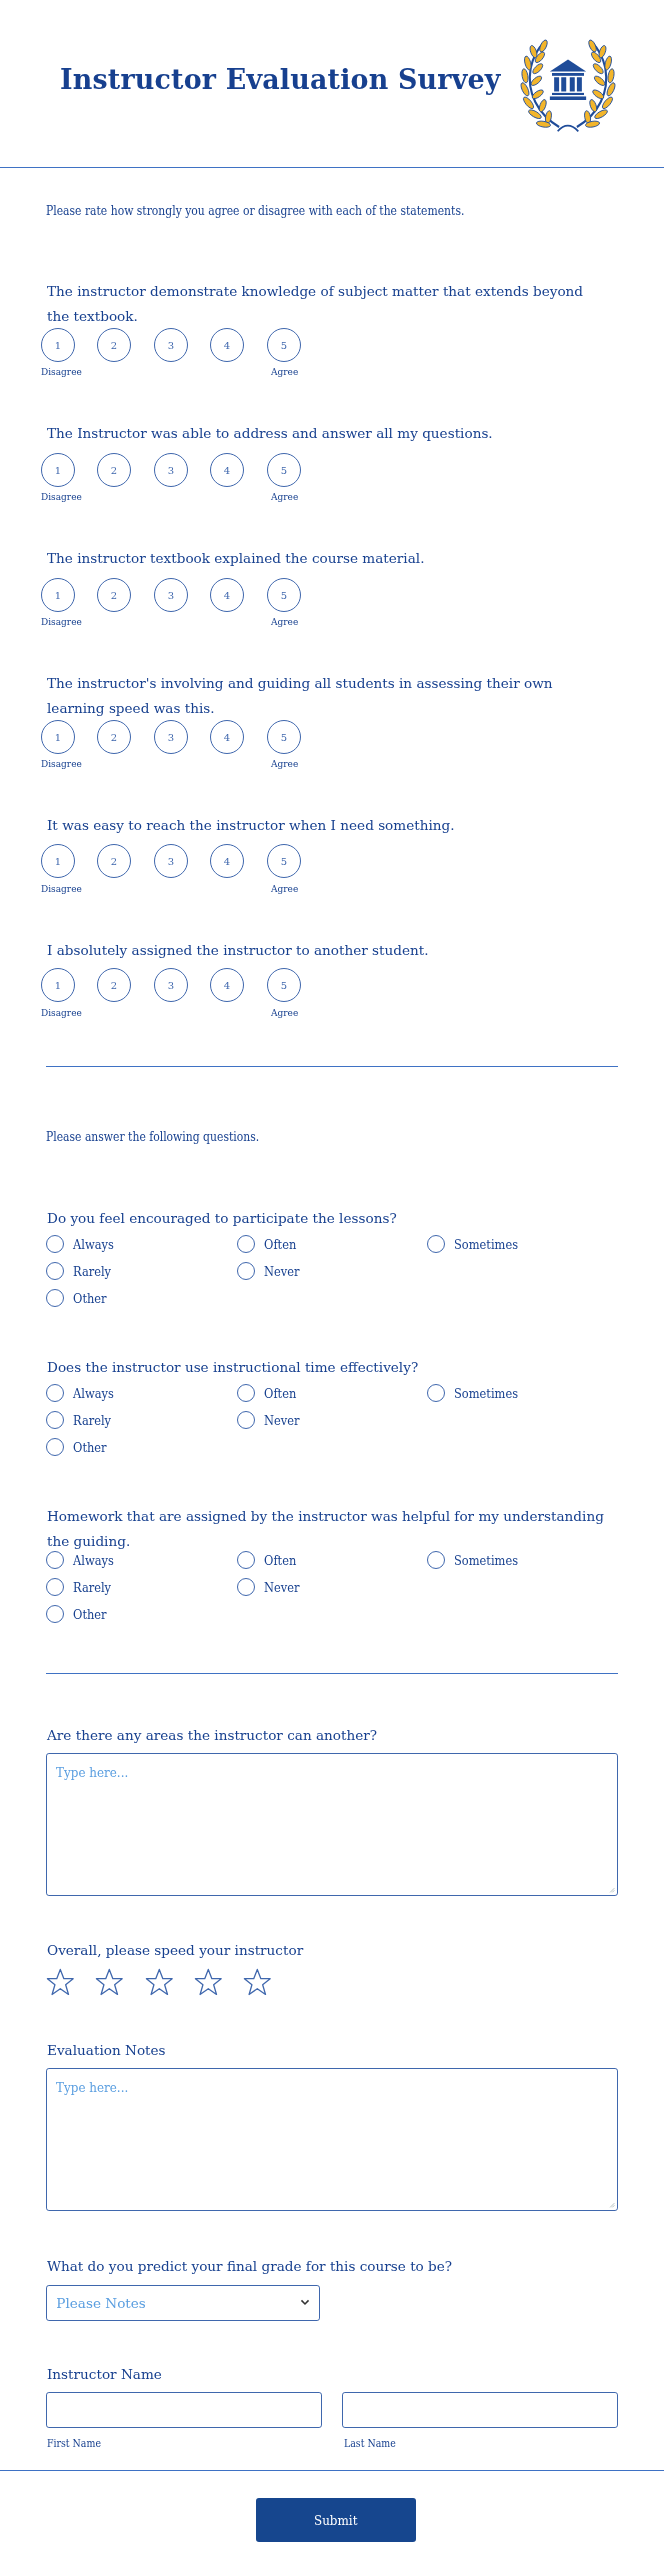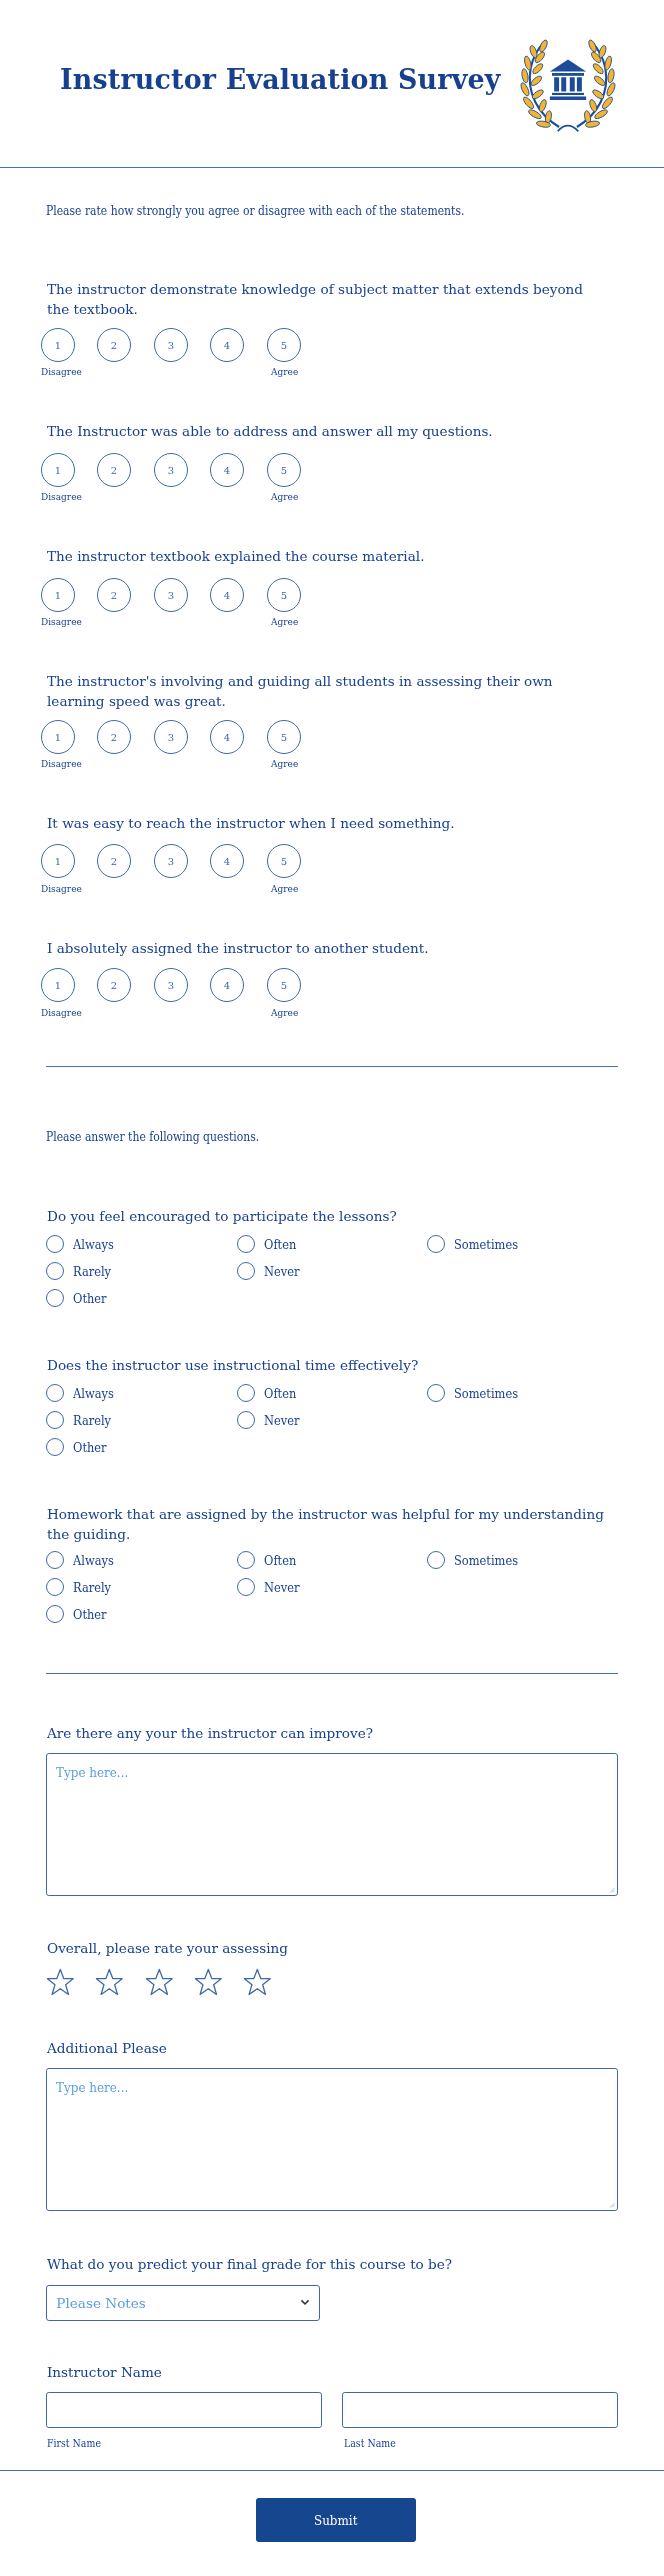--- a/index.html
+++ b/index.html
@@ -6,21 +6,21 @@
   html, body { width: 664px; background: #ffffff; }
   body { font-family: "DejaVu Serif", "Liberation Serif", serif; color: #1a4590; position: relative; height: 2576px; overflow: hidden; }
 
   
   .header { position: absolute; left: 0; top: 0; width: 664px; height: 168px; border-bottom: 1.4px solid #3f72c4; }
   .title { position: absolute; left: 60px; top: 63px; font-family: "DejaVu Serif", serif; font-weight: bold; font-size: 28px; color: #17408f; letter-spacing: 0.2px; transform: scaleX(0.96); transform-origin: left center; white-space: nowrap; }
   .logo { position: absolute; left: 516px; top: 36px; width: 104px; height: 96px; }
 
   .intro { position: absolute; left: 46px; font-size: 12px; color: #17408f; transform: scaleX(0.9); transform-origin: left center; white-space: nowrap; }
 
-  .q-label { position: absolute; left: 47px; width: 557px; font-size: 13.6px; line-height: 20px; color: #17408f; transform-origin: left top; }
+  .q-label { position: absolute; left: 47px; width: 557px; font-size: 13.6px; line-height: 25px; color: #17408f; transform-origin: left top; }
 
   .scale-row { position: absolute; left: 41px; height: 36px; width: 286px; }
   .scale-circle { position: absolute; top: 0; width: 34px; height: 34px; border: 1.1px solid #3f67ad; border-radius: 50%; display: flex; align-items: center; justify-content: center; font-size: 10px; color: #3f67ad; background: #fff; }
   .scale-low, .scale-high { position: absolute; font-size: 10px; color: #17408f; white-space: nowrap; transform: scaleX(0.9); transform-origin: left top; }
 
   .divider { position: absolute; left: 46px; width: 572px; height: 1.4px; background: #3f72c4; }
   .divider-full { position: absolute; left: 0; width: 664px; height: 1.4px; background: #3f72c4; }
 
   .mc-grid { position: absolute; left: 46px; width: 557px; }
   .mc-opt { position: absolute; display: flex; align-items: center; height: 18.6px; }
@@ -129,21 +129,21 @@
 <div class="scale-row" style="top:578px">
   <div class="scale-circle" style="left:0">1</div>
   <div class="scale-circle" style="left:56px">2</div>
   <div class="scale-circle" style="left:113px">3</div>
   <div class="scale-circle" style="left:169px">4</div>
   <div class="scale-circle" style="left:226px">5</div>
 </div>
 <div class="scale-low" style="left:41px;top:616px">Disagree</div>
 <div class="scale-high" style="left:271px;top:616px">Agree</div>
 
-<div class="q-label" style="top:671px">The instructor's involving and guiding all students in assessing their own learning speed was great.</div>
+<div class="q-label" style="top:671px">The instructor's involving and guiding all students in assessing their own learning speed was this.</div>
 <div class="scale-row" style="top:720px">
   <div class="scale-circle" style="left:0">1</div>
   <div class="scale-circle" style="left:56px">2</div>
   <div class="scale-circle" style="left:113px">3</div>
   <div class="scale-circle" style="left:169px">4</div>
   <div class="scale-circle" style="left:226px">5</div>
 </div>
 <div class="scale-low" style="left:41px;top:758px">Disagree</div>
 <div class="scale-high" style="left:271px;top:758px">Agree</div>
 
@@ -252,48 +252,48 @@
       <span class="mc-text">Never</span>
     </div>
   <div class="mc-opt" style="left:0;top:54px">
       <span class="mc-radio"></span>
       <span class="mc-text">Other</span>
     </div>
 </div>
 
 <div class="divider" style="top:1673px"></div>
 
-<div class="q-label" style="top:1723px">Are there any your the instructor can improve?</div>
+<div class="q-label" style="top:1723px">Are there any areas the instructor can another?</div>
 <div class="textarea" style="top:1753px">
   <span class="ph">Type here...</span>
   <svg class="resize-grip" viewBox="0 0 10 10">
       <path d="M9 3 L3 9 M9 6 L6 9" stroke="#9aa" stroke-width="1"></path>
     </svg>
 </div>
 
-<div class="q-label" style="top:1938px">Overall, please rate your assessing</div>
+<div class="q-label" style="top:1938px">Overall, please speed your instructor</div>
 <div class="stars" style="top:1968px">
   <svg class="star" style="left:0" viewBox="0 0 40 40">
       <polygon points="20,2 25,15 38,15 27.5,23.5 31.5,37 20,29 8.5,37 12.5,23.5 2,15 15,15" fill="none" stroke="#3f67ad" stroke-width="1.8" stroke-linejoin="round"></polygon>
     </svg>
   <svg class="star" style="left:49px" viewBox="0 0 40 40">
       <polygon points="20,2 25,15 38,15 27.5,23.5 31.5,37 20,29 8.5,37 12.5,23.5 2,15 15,15" fill="none" stroke="#3f67ad" stroke-width="1.8" stroke-linejoin="round"></polygon>
     </svg>
   <svg class="star" style="left:99px" viewBox="0 0 40 40">
       <polygon points="20,2 25,15 38,15 27.5,23.5 31.5,37 20,29 8.5,37 12.5,23.5 2,15 15,15" fill="none" stroke="#3f67ad" stroke-width="1.8" stroke-linejoin="round"></polygon>
     </svg>
   <svg class="star" style="left:148px" viewBox="0 0 40 40">
       <polygon points="20,2 25,15 38,15 27.5,23.5 31.5,37 20,29 8.5,37 12.5,23.5 2,15 15,15" fill="none" stroke="#3f67ad" stroke-width="1.8" stroke-linejoin="round"></polygon>
     </svg>
   <svg class="star" style="left:197px" viewBox="0 0 40 40">
       <polygon points="20,2 25,15 38,15 27.5,23.5 31.5,37 20,29 8.5,37 12.5,23.5 2,15 15,15" fill="none" stroke="#3f67ad" stroke-width="1.8" stroke-linejoin="round"></polygon>
     </svg>
 </div>
 
-<div class="q-label" style="top:2038px">Additional Please</div>
+<div class="q-label" style="top:2038px">Evaluation Notes</div>
 <div class="textarea" style="top:2068px">
   <span class="ph">Type here...</span>
   <svg class="resize-grip" viewBox="0 0 10 10">
       <path d="M9 3 L3 9 M9 6 L6 9" stroke="#9aa" stroke-width="1"></path>
     </svg>
 </div>
 
 <div class="q-label" style="top:2254px">What do you predict your final grade for this course to be?</div>
 <div class="select" style="top:2285px">
   <span class="ph">Please Notes</span>

